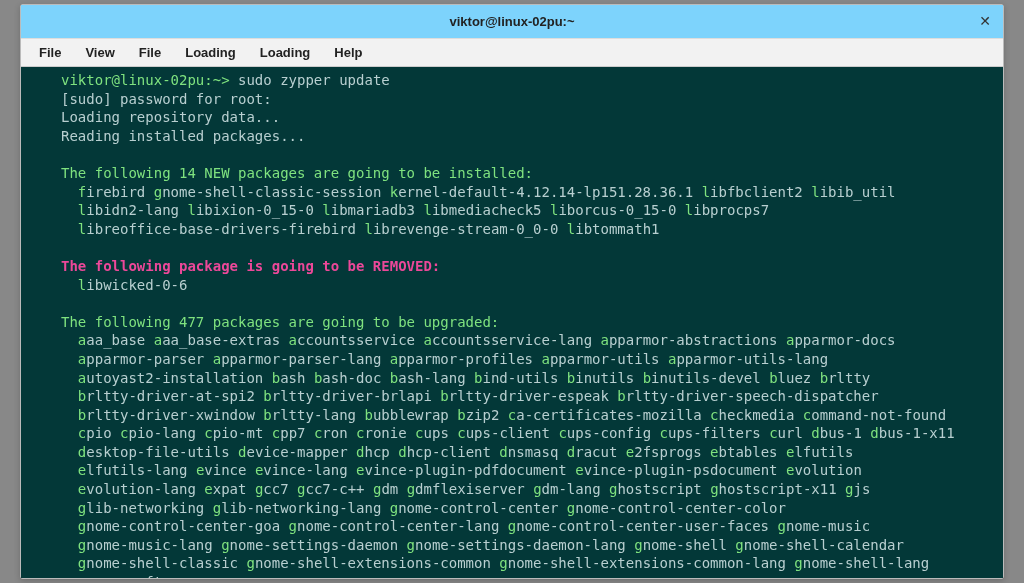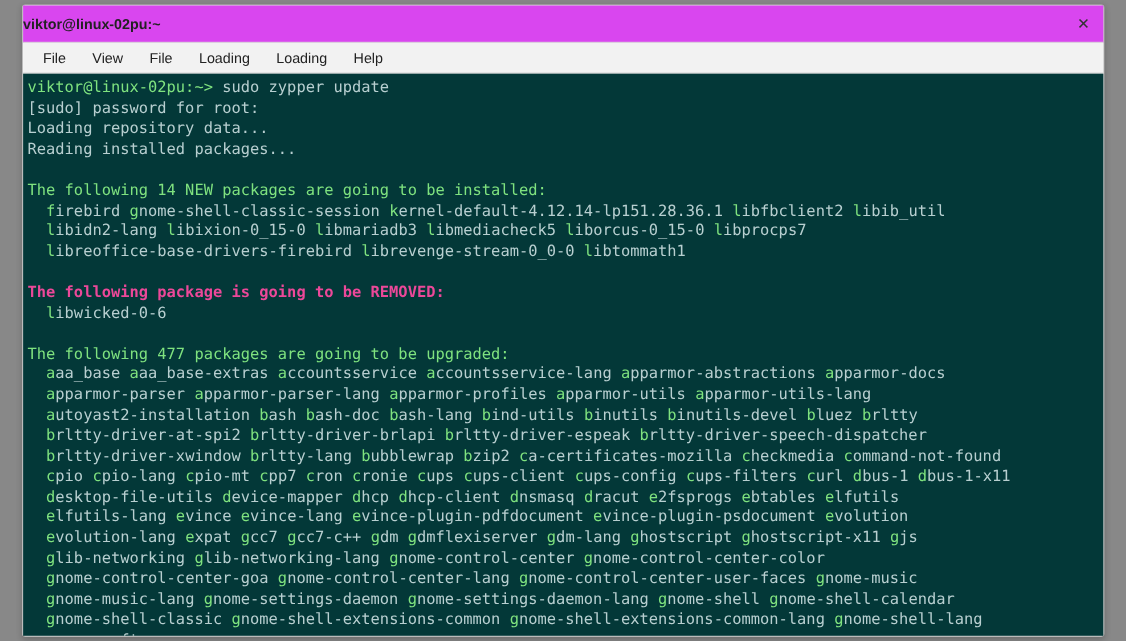--- a/index.html
+++ b/index.html
@@ -3,39 +3,39 @@
 <meta charset="utf-8">
 <style>
   * { margin: 0; padding: 0; box-sizing: border-box; }
   html, body { width: 1024px; height: 583px; overflow: hidden; font-family: Arial, sans-serif; background: #888; }
   .window {
     position: absolute; top: 4px; left: 20px; width: 984px; height: 575px;
     background: #fff; border: 1px solid #bbb; border-radius: 3px;
     display: flex; flex-direction: column; box-shadow: 0 2px 6px rgba(0,0,0,0.2);
   }
   .titlebar {
-    height: 34px; display: flex; align-items: center; justify-content: flex-start;
-    position: relative; background: #d946ef; border-bottom: 1px solid #ddd;
+    height: 34px; display: flex; align-items: center; justify-content: center;
+    position: relative; background: #7dd3fc; border-bottom: 1px solid #ddd;
   }
   .titlebar .title { font-size: 13px; color: #222; font-weight: 600; }
   .titlebar .close {
     position: absolute; right: 8px; top: 6px; width: 20px; height: 20px;
     display: flex; align-items: center; justify-content: center; font-size: 14px;
     color: #333; cursor: pointer;
   }
   .menubar {
     height: 28px; display: flex; align-items: center; padding: 0 8px;
     background: #f2f2f2; border-bottom: 1px solid #ccc; gap: 4px;
   }
-  .menubar .menu-item { font-size: 13px; color: #222; padding: 4px 10px; cursor: pointer; }
+  .menubar .menu-item { font-size: 13px; color: #222; padding: 4px 10px; cursor: pointer; font-weight: bold; }
   .terminal {
     flex: 1; background: #033838; color: #b8cfd0; font-family: "DejaVu Sans Mono","Menlo","Consolas",monospace;
     font-size: 14px; line-height: 18.6px; padding: 4px 4px 0 4px; overflow: hidden; white-space: pre;
   }
-  .terminal .line { display: block; }
+  .terminal .line { display: block; margin-left: 36px; }
   .hl { color: #7fe27f; }   
   .red { color: #ec4899; font-weight: bold; }  
   .prompt-host { color: #7fe27f; }
   .prompt-cmd  { color: #b8cfd0; }
 </style>
 </head>
 <body>
 
 <div class="window">
   <div class="titlebar">

